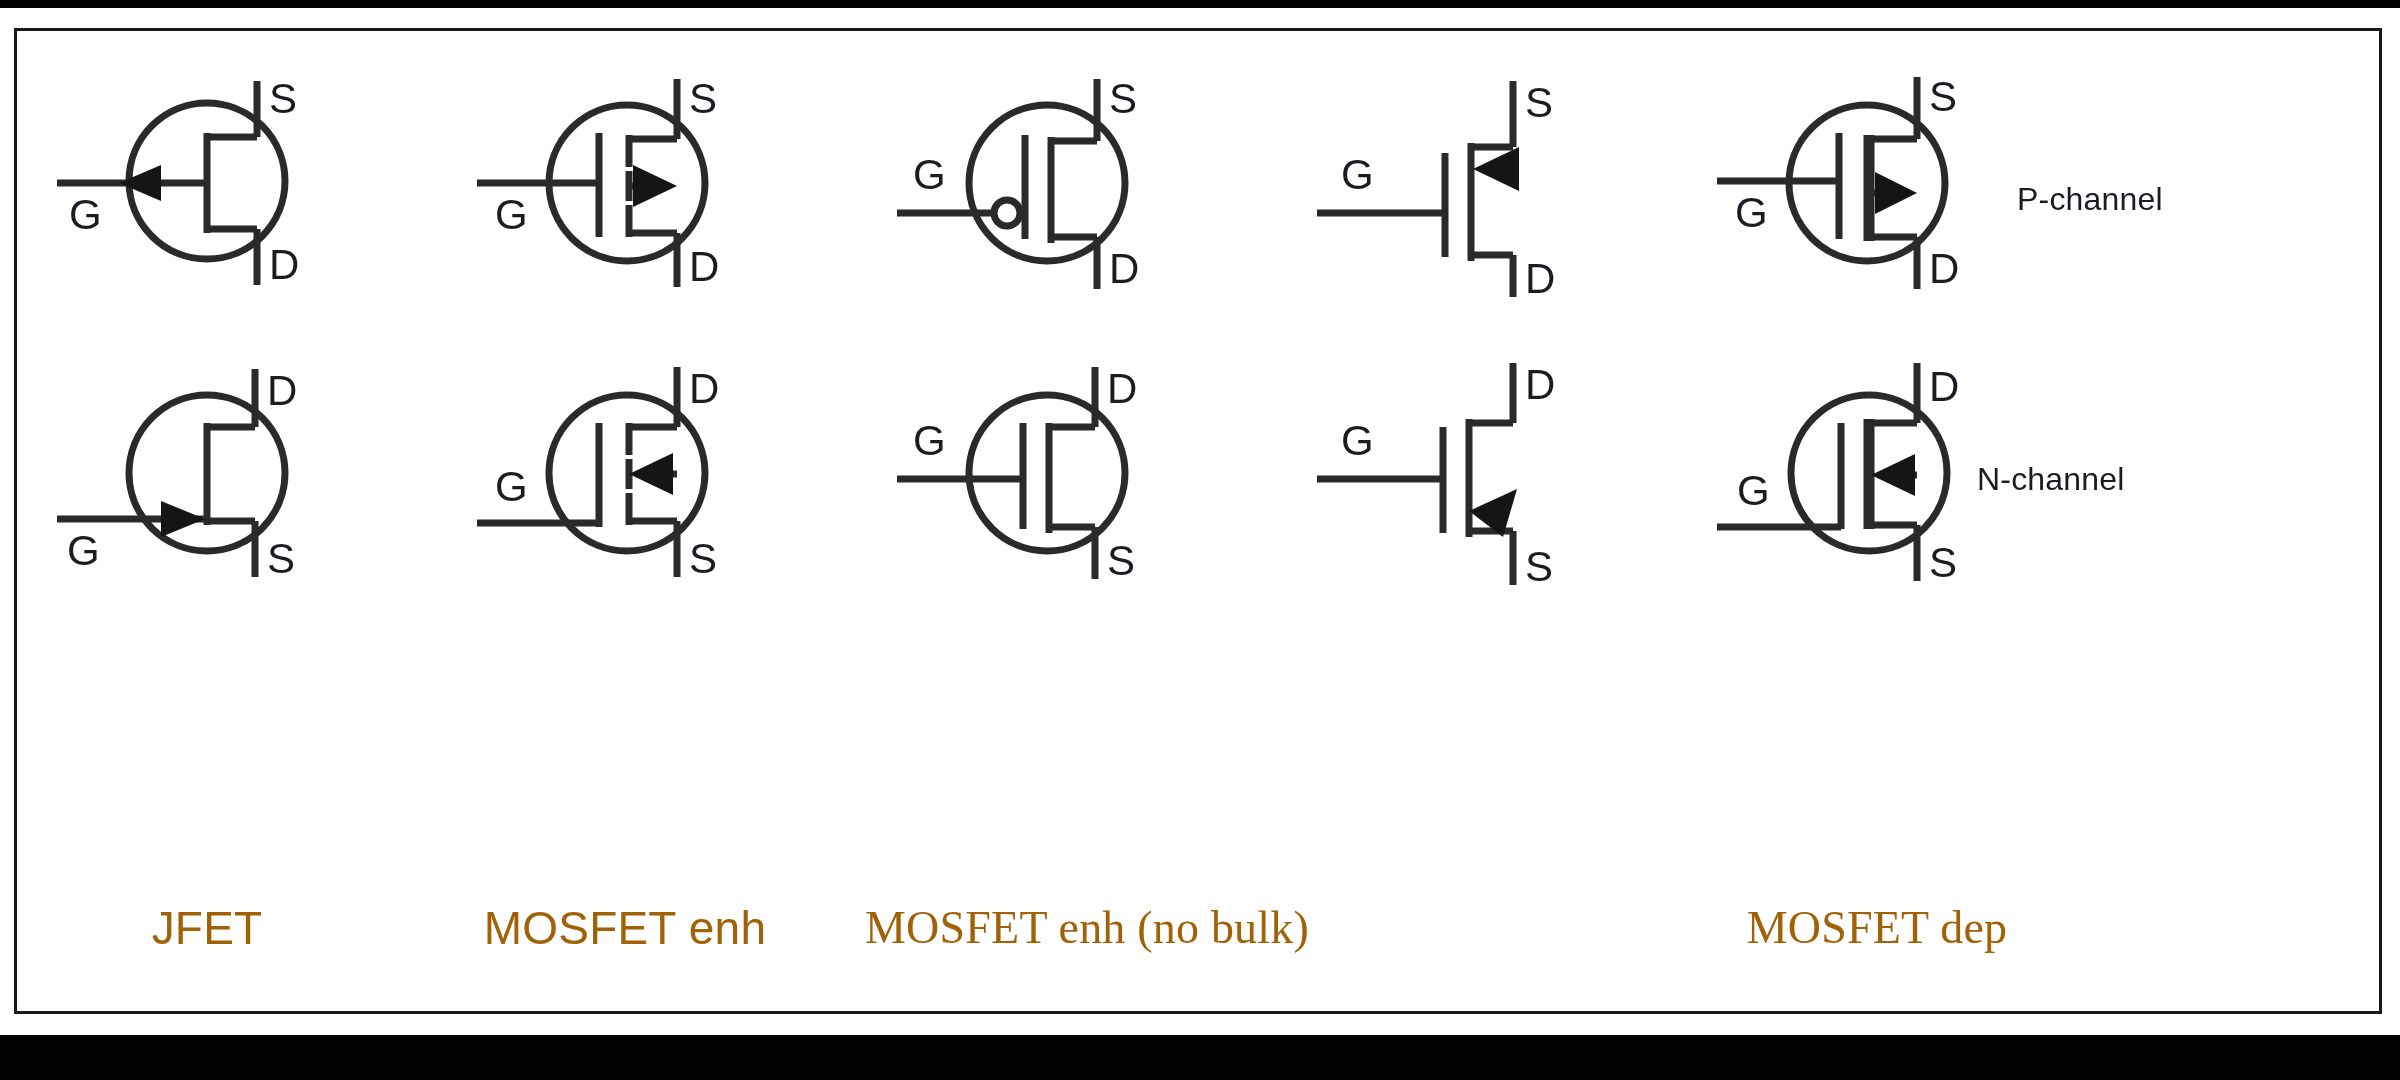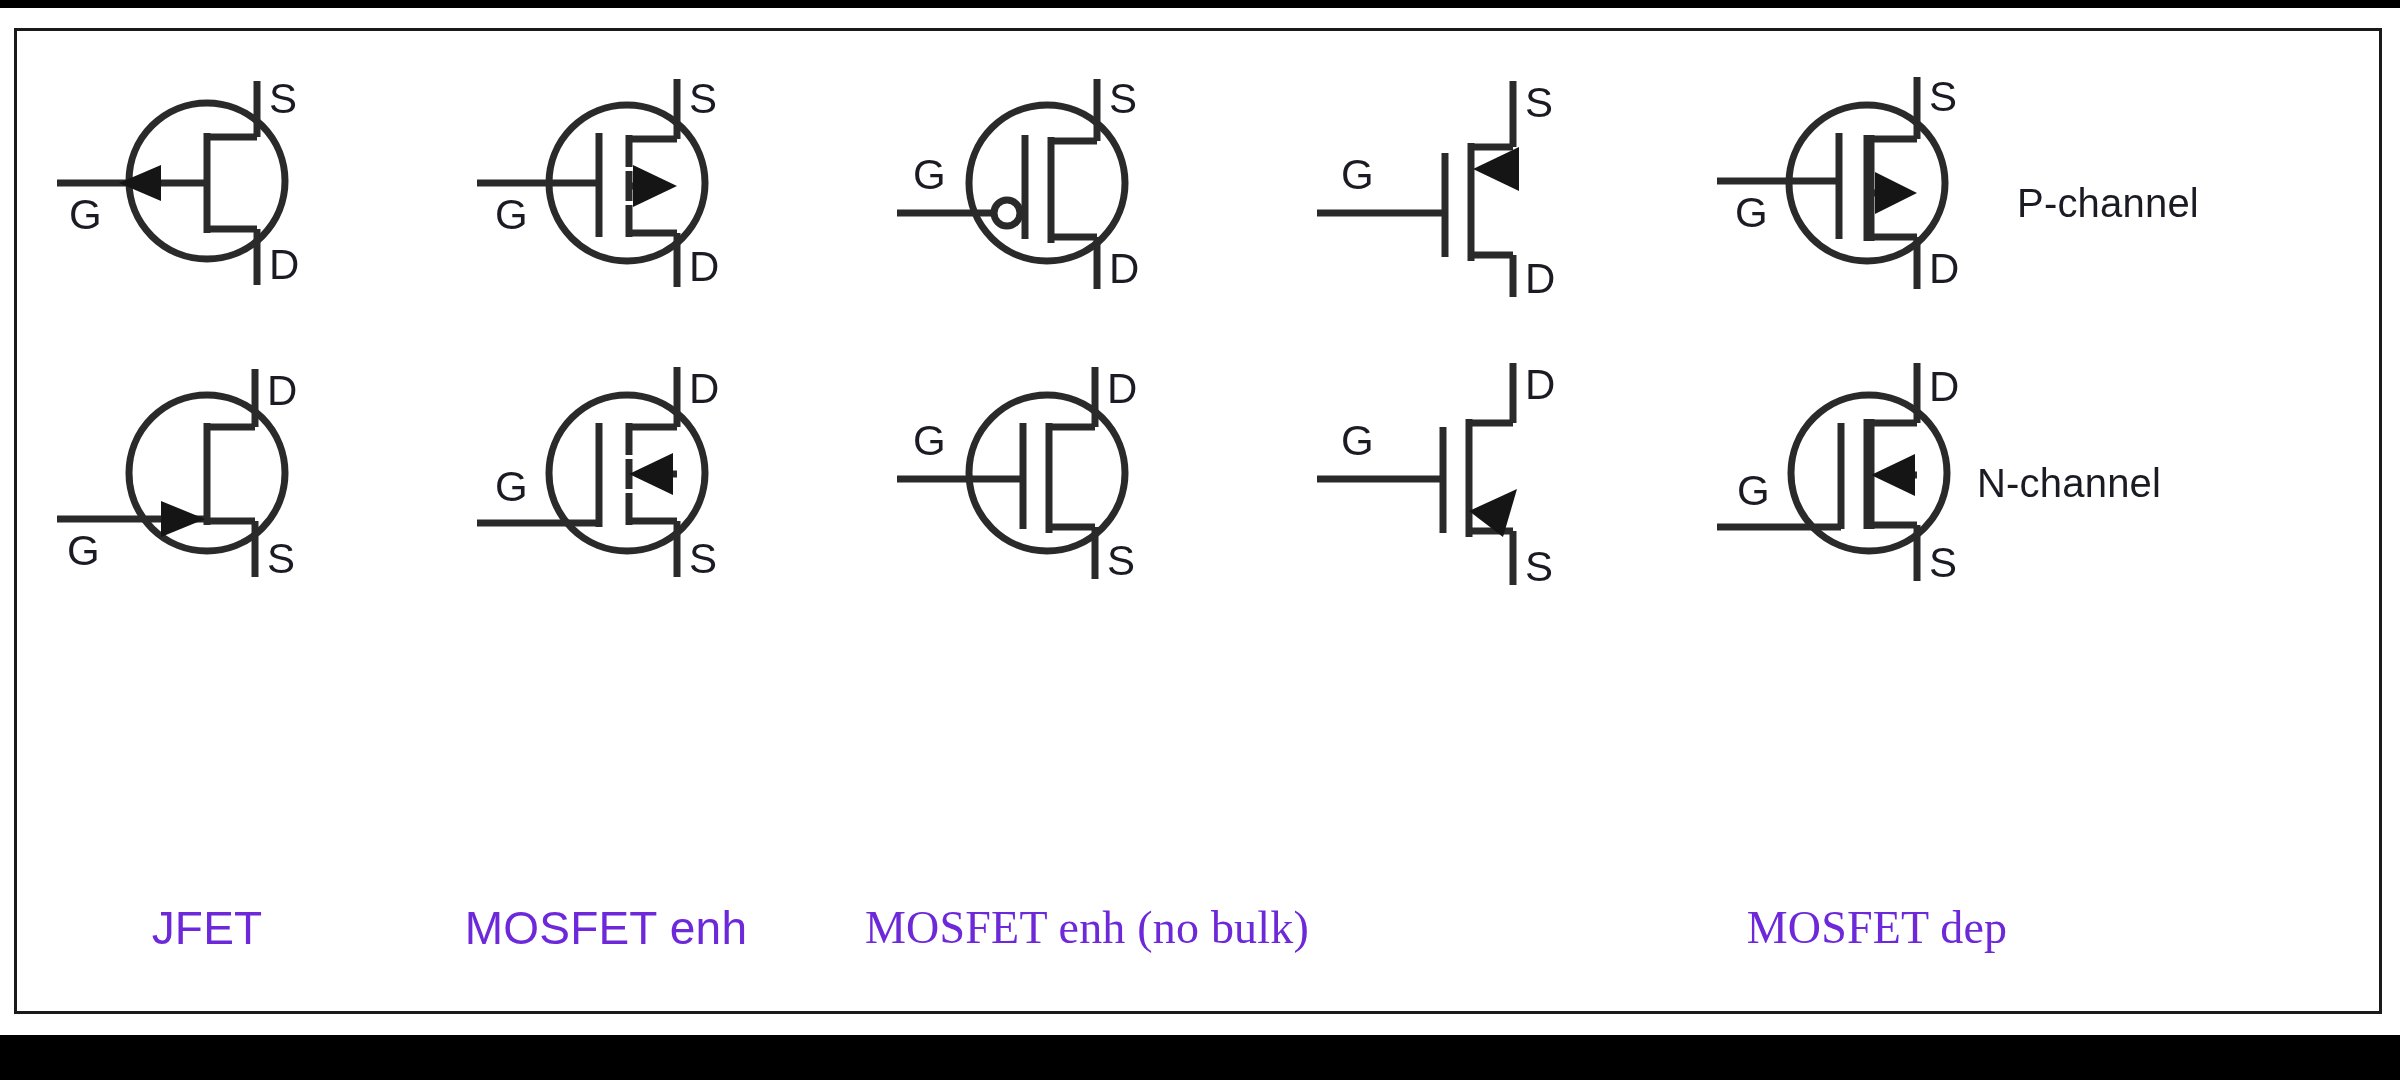--- a/index.html
+++ b/index.html
@@ -20,25 +20,25 @@
   #bottomband{position:absolute;left:0;top:1035px;width:2400px;height:45px;background:#000;}
   #topband{position:absolute;left:0;top:0;width:2400px;height:8px;background:#000;}
 
   .grid{position:absolute;left:0;top:0;width:2368px;height:986px;}
 
   .cell{position:absolute;}
   .sym{display:block;}
 
   .rowlabel{
     position:absolute;
-    font-size:40px;color:#1b1b24;letter-spacing:.2px;white-space:nowrap;
+    font-size:32px;color:#1b1b24;letter-spacing:.2px;white-space:nowrap;
   }
   .collabel{
     position:absolute;
-    font-size:46px;color:#6d28d9;letter-spacing:.2px;white-space:nowrap;
+    font-size:46px;color:#a16207;letter-spacing:.2px;white-space:nowrap;
     text-align:center;
   }
   svg{overflow:visible;}
   .ln{stroke:#2a2a2a;stroke-width:7;stroke-linecap:butt;fill:none;}
   .circ{stroke:#2a2a2a;stroke-width:7;fill:none;}
   .fillarrow{fill:#151515;stroke:none;}
   .bubble{stroke:#2a2a2a;stroke-width:7;fill:#ffffff;}
   .term{font-size:42px;fill:#1b1b24;font-family:"Liberation Sans",sans-serif;}
 </style>
 </head>
@@ -279,21 +279,21 @@
             <text class="term" x="212" y="40">D</text>
             <text class="term" x="212" y="216">S</text>
             <text class="term" x="20" y="144">G</text>
           </svg>
         </div>
 
         <div class="rowlabel" style="left:1960px;top:430px;">N-channel</div>
 
         <div class="collabel" style="left:40px;top:870px;width:300px;">JFET</div>
 
-        <div class="collabel" style="left:419px;top:870px;width:340px;">MOSFET enh</div>
+        <div class="collabel" style="left:438px;top:870px;width:340px;">MOSFET enh</div>
 
         <div class="collabel" style="left:760px;top:870px;width:620px;font-family:Liberation Serif, serif;">MOSFET enh (no bulk)</div>
 
         <div class="collabel" style="left:1650px;top:870px;width:420px;font-family:Liberation Serif, serif;">MOSFET dep</div>
 
       </div>
     </div>
   </div>
   <div id="bottomband"></div>
 </div>

